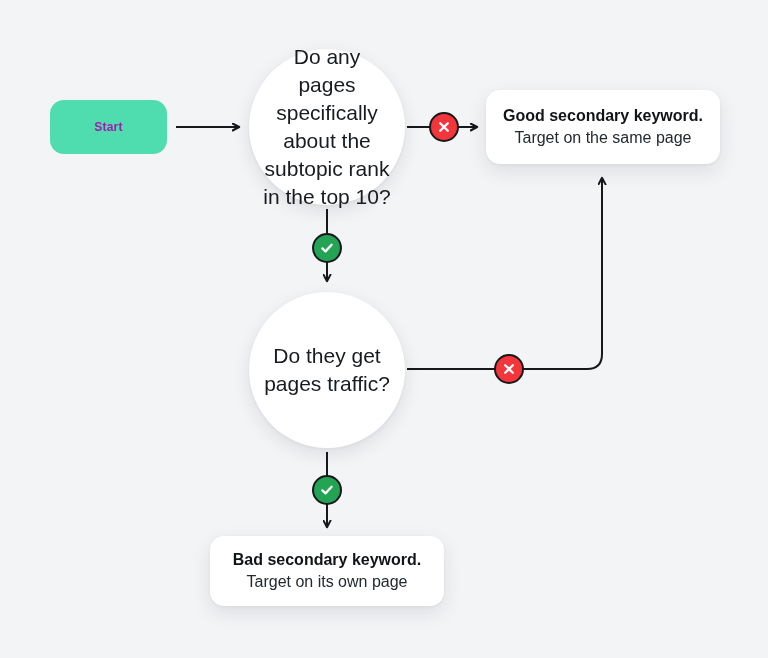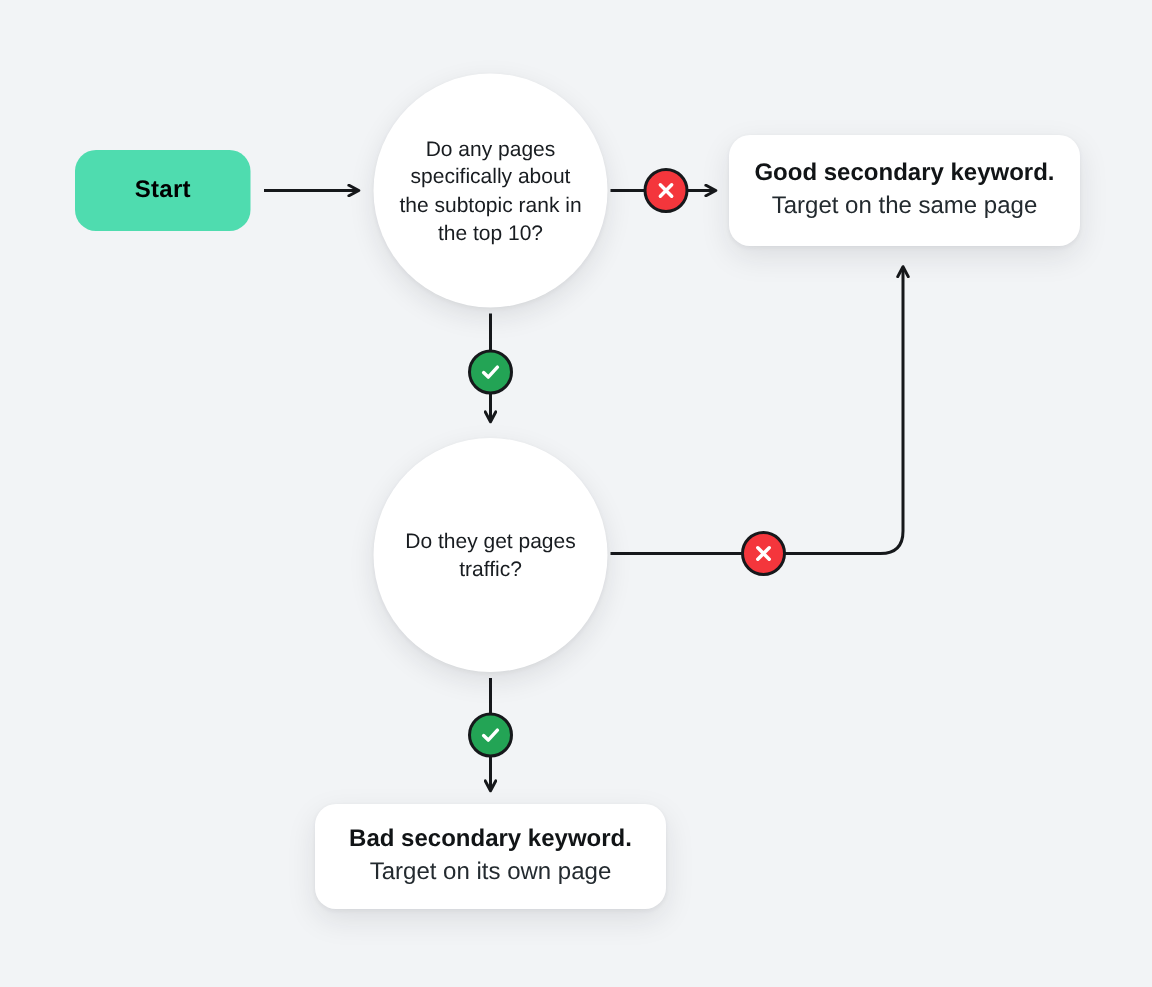--- a/index.html
+++ b/index.html
@@ -39,44 +39,44 @@
     top: 100px;
     width: 117px;
     height: 54px;
     background: #4fdcaf;
     border-radius: 14px;
     display: flex;
     align-items: center;
     justify-content: center;
   }
   .start-node .start-label {
-    font-size: 16px;
+    font-size: 12px;
     font-weight: bold;
     letter-spacing: .2px;
-    color: #000000;
+    color: #a21caf;
   }
 
   
   .decision {
     position: absolute;
     width: 156px;
     height: 156px;
     border-radius: 50%;
     background: #ffffff;
     box-shadow: 0 6px 18px rgba(26, 32, 44, 0.10),
                 0 1px 3px rgba(26, 32, 44, 0.06);
     display: flex;
     align-items: center;
     justify-content: center;
     text-align: center;
     box-sizing: border-box;
     padding: 0 14px;
   }
   .decision .decision-text {
-    font-size: 14px;
+    font-size: 21px;
     line-height: 1.33;
     color: #181c20;
   }
   #decision-1 { left: 249px; top: 49px; }
   #decision-2 { left: 249px; top: 292px; }
 
   
   .card {
     position: absolute;
     background: #ffffff;

